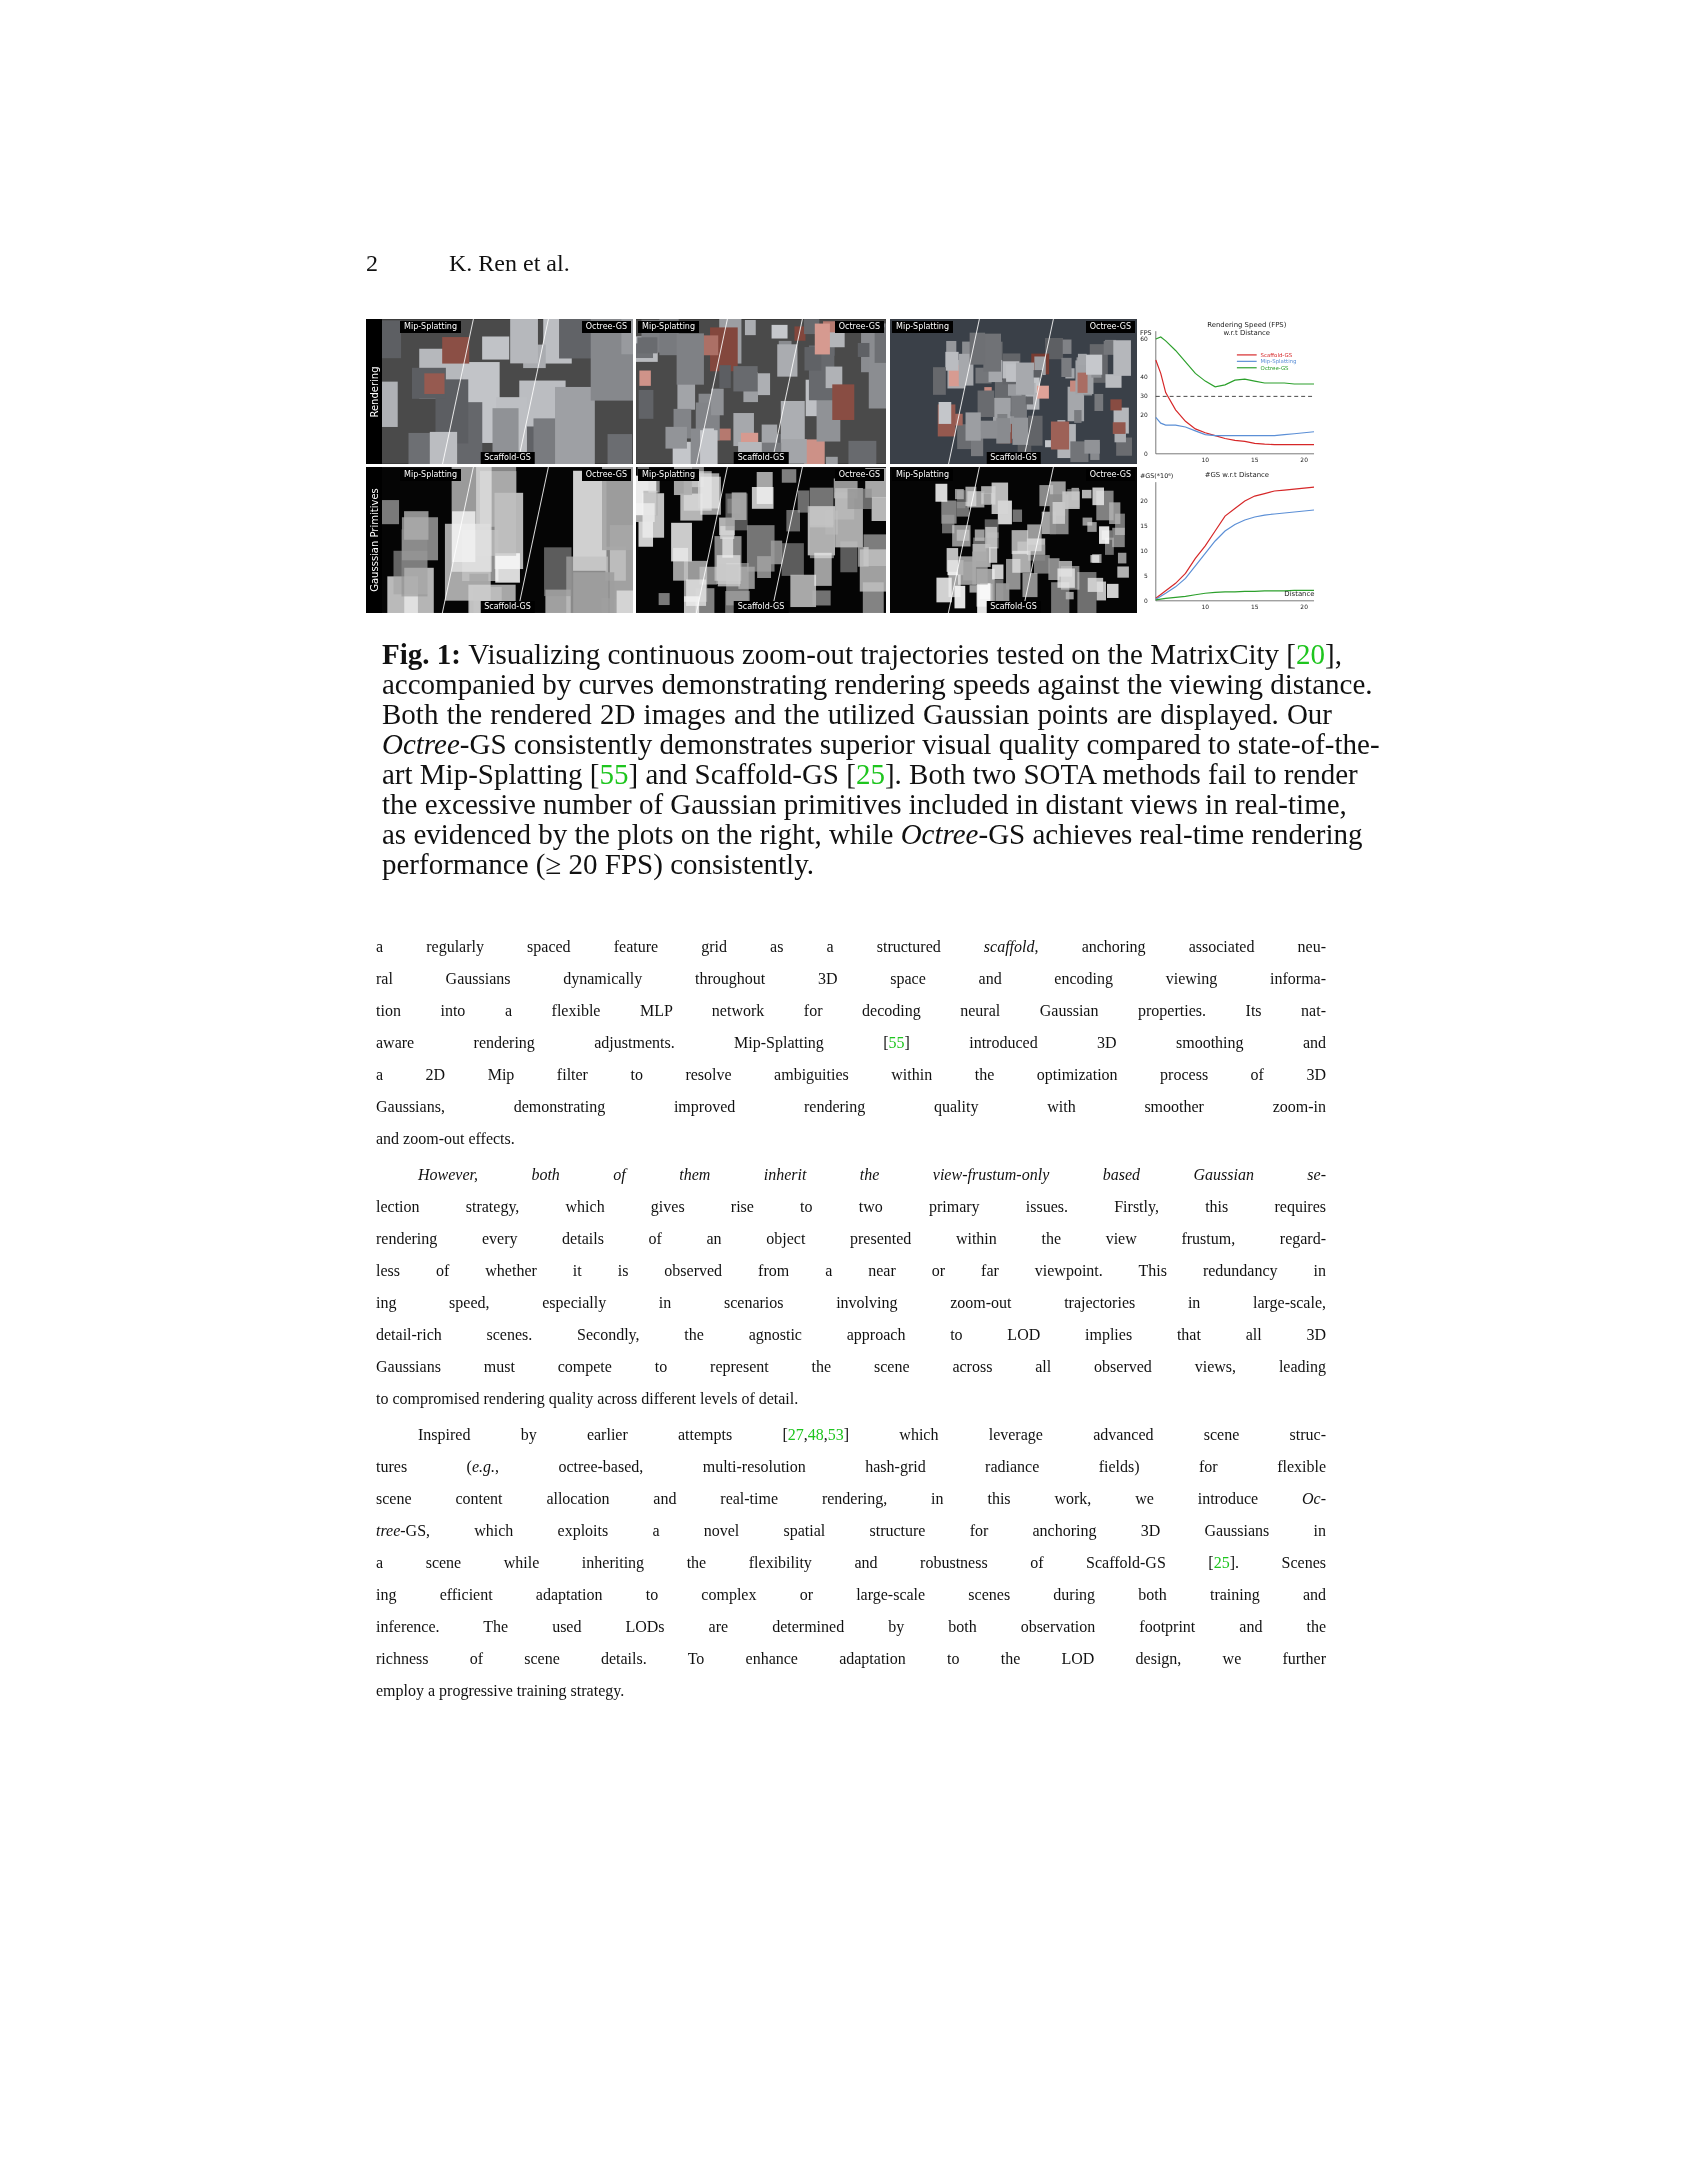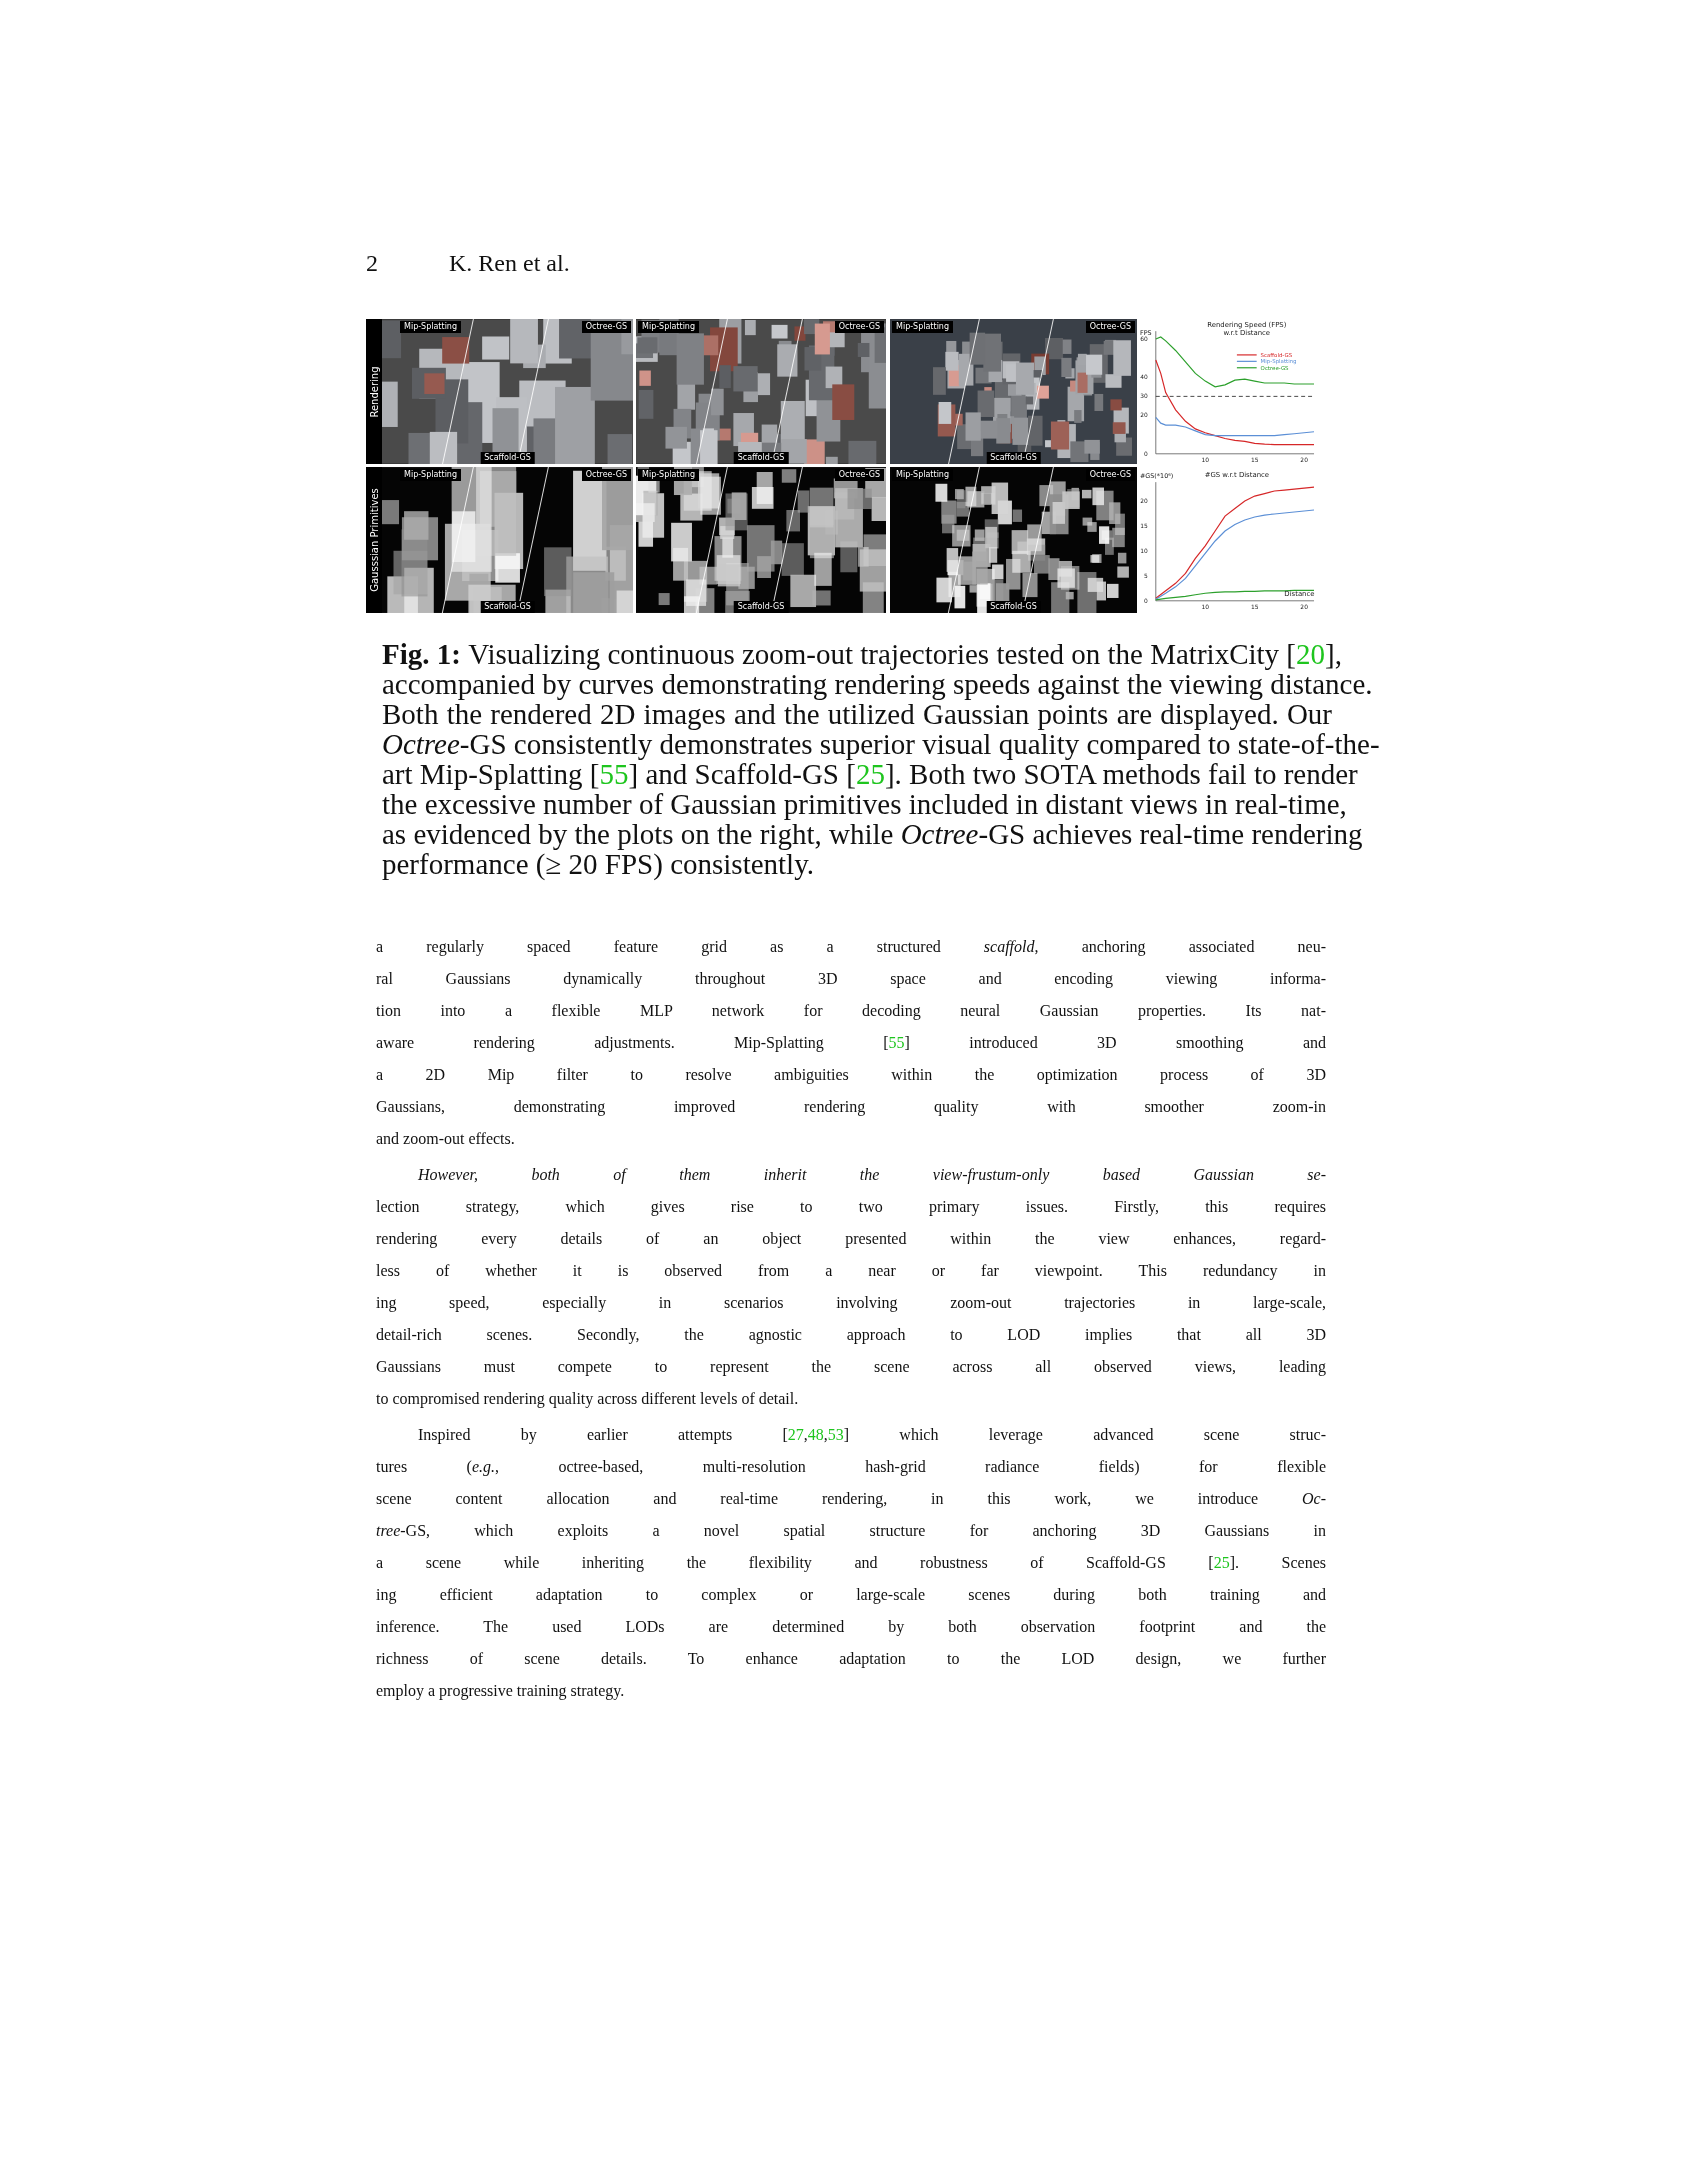--- a/index.html
+++ b/index.html
@@ -517,21 +517,21 @@
       <span class="line">ral Gaussians dynamically throughout 3D space and encoding viewing informa-</span>
       <span class="line">tion into a flexible MLP network for decoding neural Gaussian properties. Its nat-</span>
       <span class="line">aware rendering adjustments. Mip-Splatting [<span class="cite">55</span>] introduced 3D smoothing and</span>
       <span class="line">a 2D Mip filter to resolve ambiguities within the optimization process of 3D</span>
       <span class="line">Gaussians, demonstrating improved rendering quality with smoother zoom-in</span>
       <span class="line last">and zoom-out effects.</span>
     </p>
     <p>
       <span class="line" style="text-indent: 42px; font-style: italic;">However, both of them inherit the view-frustum-only based Gaussian se-</span>
       <span class="line">lection strategy, which gives rise to two primary issues. Firstly, this requires</span>
-      <span class="line">rendering every details of an object presented within the view enhances, regard-</span>
+      <span class="line">rendering every details of an object presented within the view frustum, regard-</span>
       <span class="line">less of whether it is observed from a near or far viewpoint. This redundancy in</span>
       <span class="line">ing speed, especially in scenarios involving zoom-out trajectories in large-scale,</span>
       <span class="line">detail-rich scenes. Secondly, the agnostic approach to LOD implies that all 3D</span>
       <span class="line">Gaussians must compete to represent the scene across all observed views, leading</span>
       <span class="line last">to compromised rendering quality across different levels of detail.</span>
     </p>
     <p>
       <span class="line" style="text-indent: 42px;">Inspired by earlier attempts [<span class="cite">27</span>,<span class="cite">48</span>,<span class="cite">53</span>] which leverage advanced scene struc-</span>
       <span class="line">tures (<i>e.g.</i>, octree-based, multi-resolution hash-grid radiance fields) for flexible</span>
       <span class="line">scene content allocation and real-time rendering, in this work, we introduce <i>Oc-</i></span>

